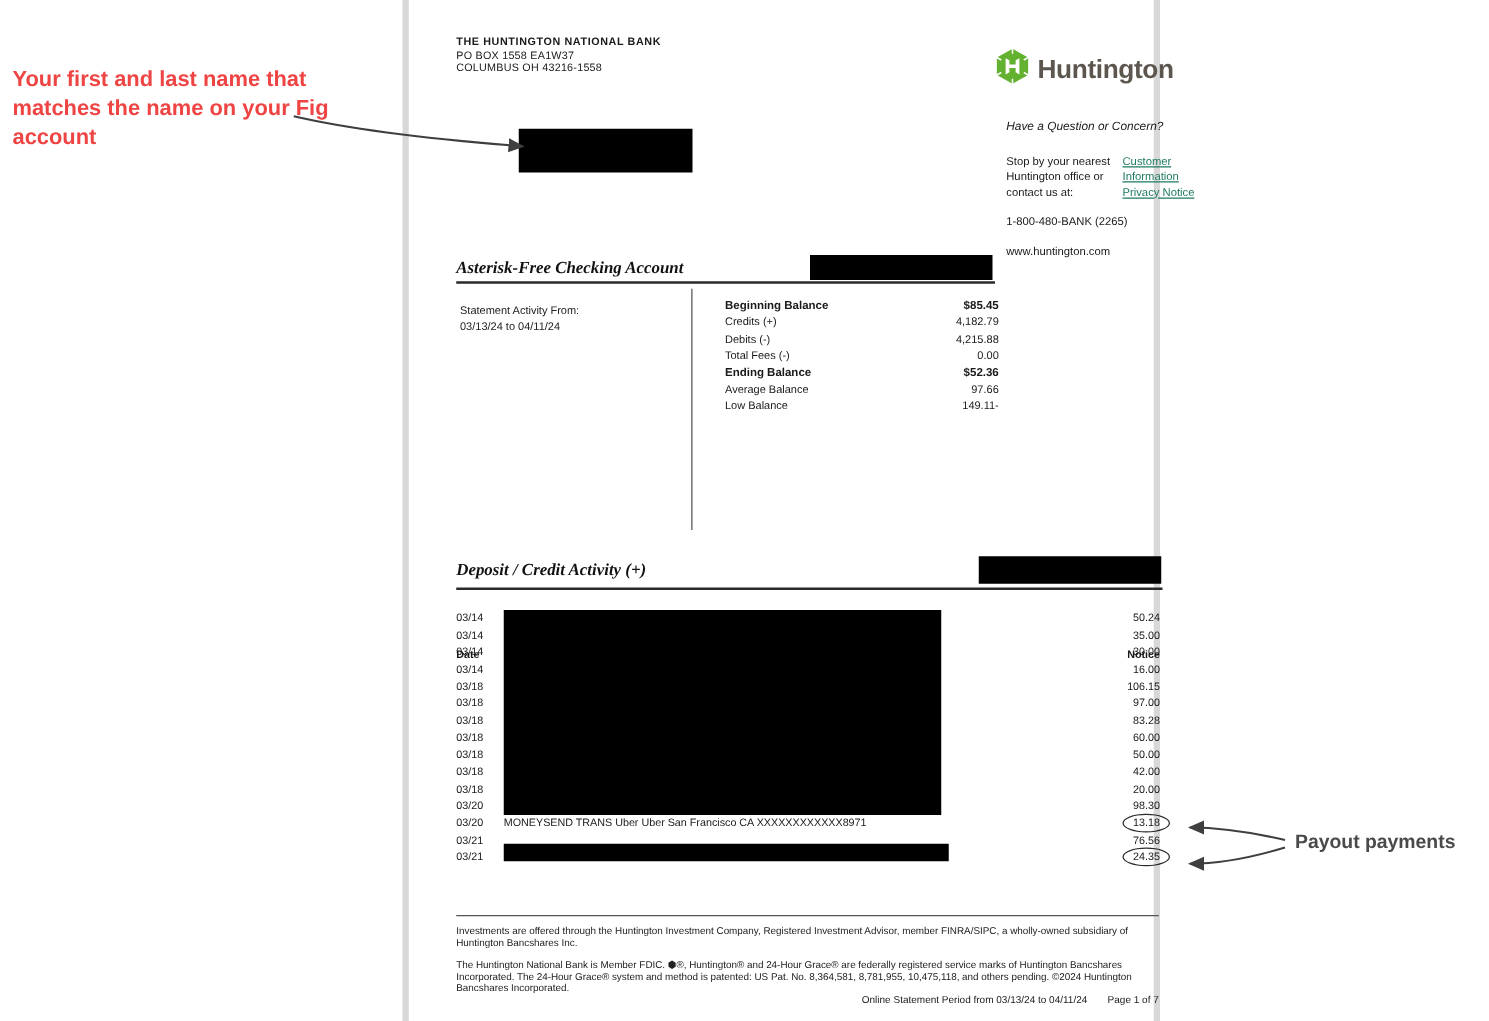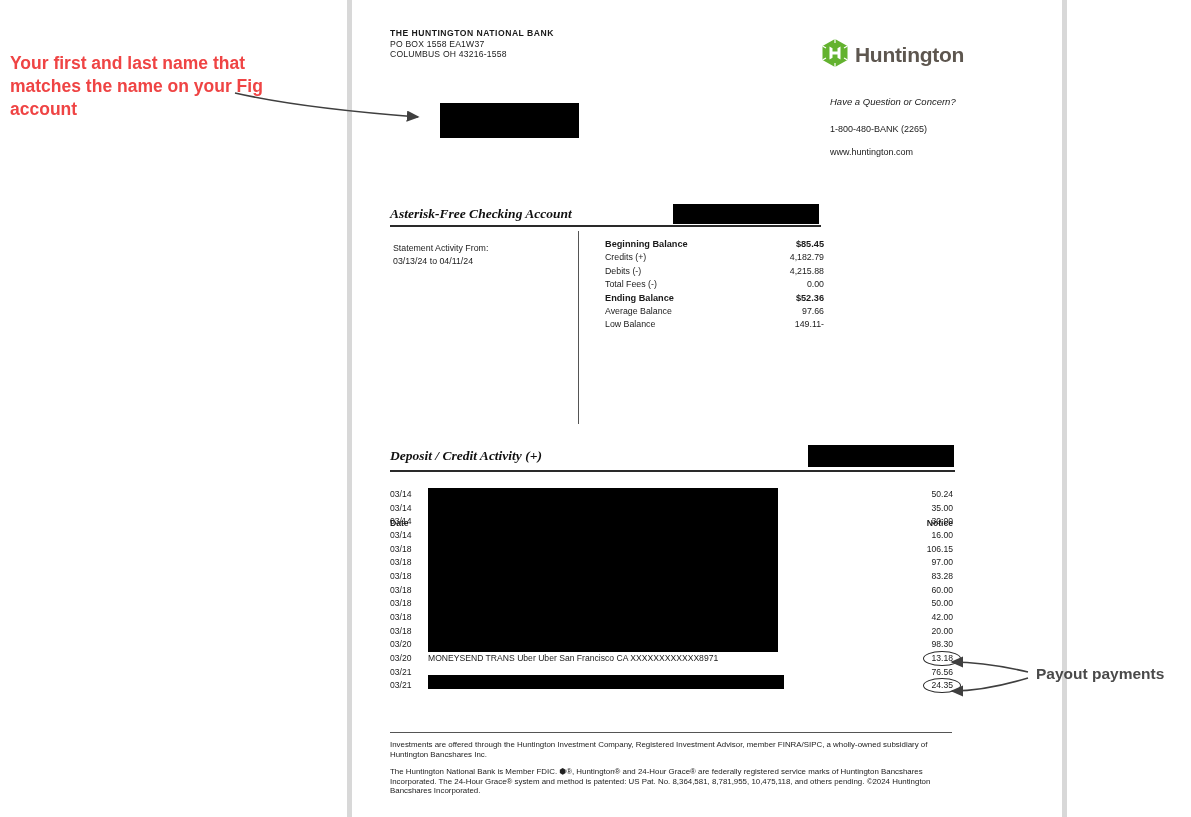--- a/index.html
+++ b/index.html
@@ -1,21 +1,21 @@
 <!DOCTYPE html>
 <html><head>
 <meta charset="utf-8">
 <style>
   * { margin:0; padding:0; box-sizing:border-box; }
   html,body { background:#fff; }
   body { font-family:"Liberation Sans","DejaVu Sans",sans-serif; color:#1a1a1a; }
   .stage { position:relative; width:1191px; height:817px; background:#fff; overflow:hidden; }
 
   
-  .page { position:absolute; left:347px; top:0; width:720px; height:817px;
+  .page { position:absolute; left:322px; top:0; width:606px; height:817px;
           background:#fff; border-left:5px solid #d8d8d8; border-right:5px solid #d8d8d8; }
   .abs { position:absolute; }
 
   
   .bank-addr { left:38px; top:28px; font-size:8.6px; line-height:10.6px; letter-spacing:.2px; }
   .bank-addr .bname { font-weight:bold; letter-spacing:.5px; }
 
   
   .logo { left:468px; top:38px; display:flex; align-items:center; gap:5px; }
   .logo-text { font-size:21px; font-weight:bold; color:#5d564f; letter-spacing:-.3px; }
@@ -92,20 +92,38 @@
           <path d="M15,1 L15,5 M2.5,8 L6,10 M27.5,8 L24,10 M15,29 L15,25 M2.5,22 L6,20 M27.5,22 L24,20" stroke="#ffffff" stroke-width="1.2" fill="none"></path>
         </svg>
       </span>
       <span class="logo-text">Huntington</span>
     </div>
 
     <div class="redact" style="left:88px; top:103px; width:139px; height:35px;"></div>
 
     <div class="abs contact">
       <div class="q">Have a Question or Concern?</div>
+      <div class="cols">
+        <div class="intro">
+
+            <div>Stop by your nearest</div>
+
+            <div>Huntington office or</div>
+
+            <div>contact us at:</div>
+
+        </div>
+        <div class="links">
+
+            <a href="#">Customer Information</a>
+
+            <a href="#">Privacy Notice</a>
+
+        </div>
+      </div>
       <div class="phone">1-800-480-BANK (2265)</div>
       <div class="web">www.huntington.com</div>
     </div>
 
     <div class="abs sec-title sec1">Asterisk-Free Checking Account</div>
     <div class="redact" style="left:321px; top:204px; width:146px; height:20px;"></div>
 
     <div class="abs activity">
       <div>Statement Activity From:</div>
       <div>03/13/24 to 04/11/24</div>
@@ -254,20 +272,24 @@
         </div>
 
     </div>
 
     <div class="redact" style="left:76px; top:488px; width:350px; height:164px;"></div>
     <div class="redact" style="left:76px; top:675px; width:356px; height:14px;"></div>
 
     <div class="abs footer">
       <p>Investments are offered through the Huntington Investment Company, Registered Investment Advisor, member FINRA/SIPC, a wholly-owned subsidiary of Huntington Bancshares Inc.</p>
       <p>The Huntington National Bank is Member FDIC.  ⬢®, Huntington® and 24-Hour Grace® are federally registered service marks of Huntington Bancshares Incorporated. The 24-Hour Grace® system and method is patented: US Pat. No. 8,364,581, 8,781,955, 10,475,118, and others pending. ©2024 Huntington Bancshares Incorporated.</p>
+    </div>
+    <div class="abs foot-bottom">
+      <span>Online  Statement Period from 03/13/24 to 04/11/24</span>
+      <span class="pg">Page 1 of 7</span>
     </div>
   </div>
 
   <div class="abs note-left">Your first and last name that matches the name on your Fig account</div>
   <div class="abs note-right">Payout payments</div>
 
   <svg class="overlay">
     <defs>
       <marker id="ah" markerWidth="9" markerHeight="8" refX="7" refY="3.5" orient="auto">
         <path d="M0,0 L8,3.5 L0,7 Z" fill="#3f3f3f"></path>

